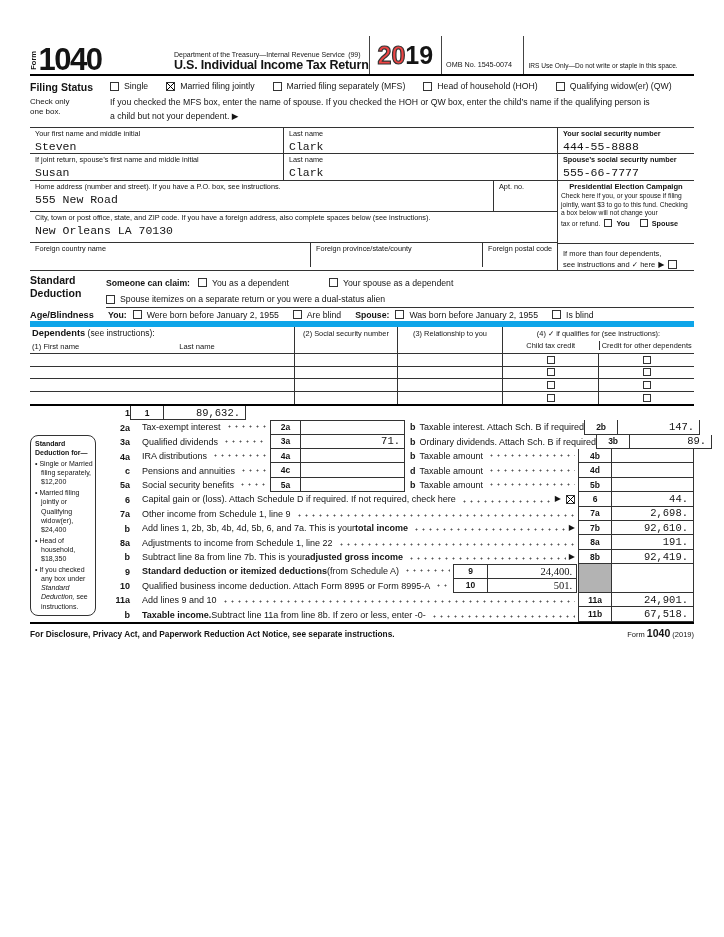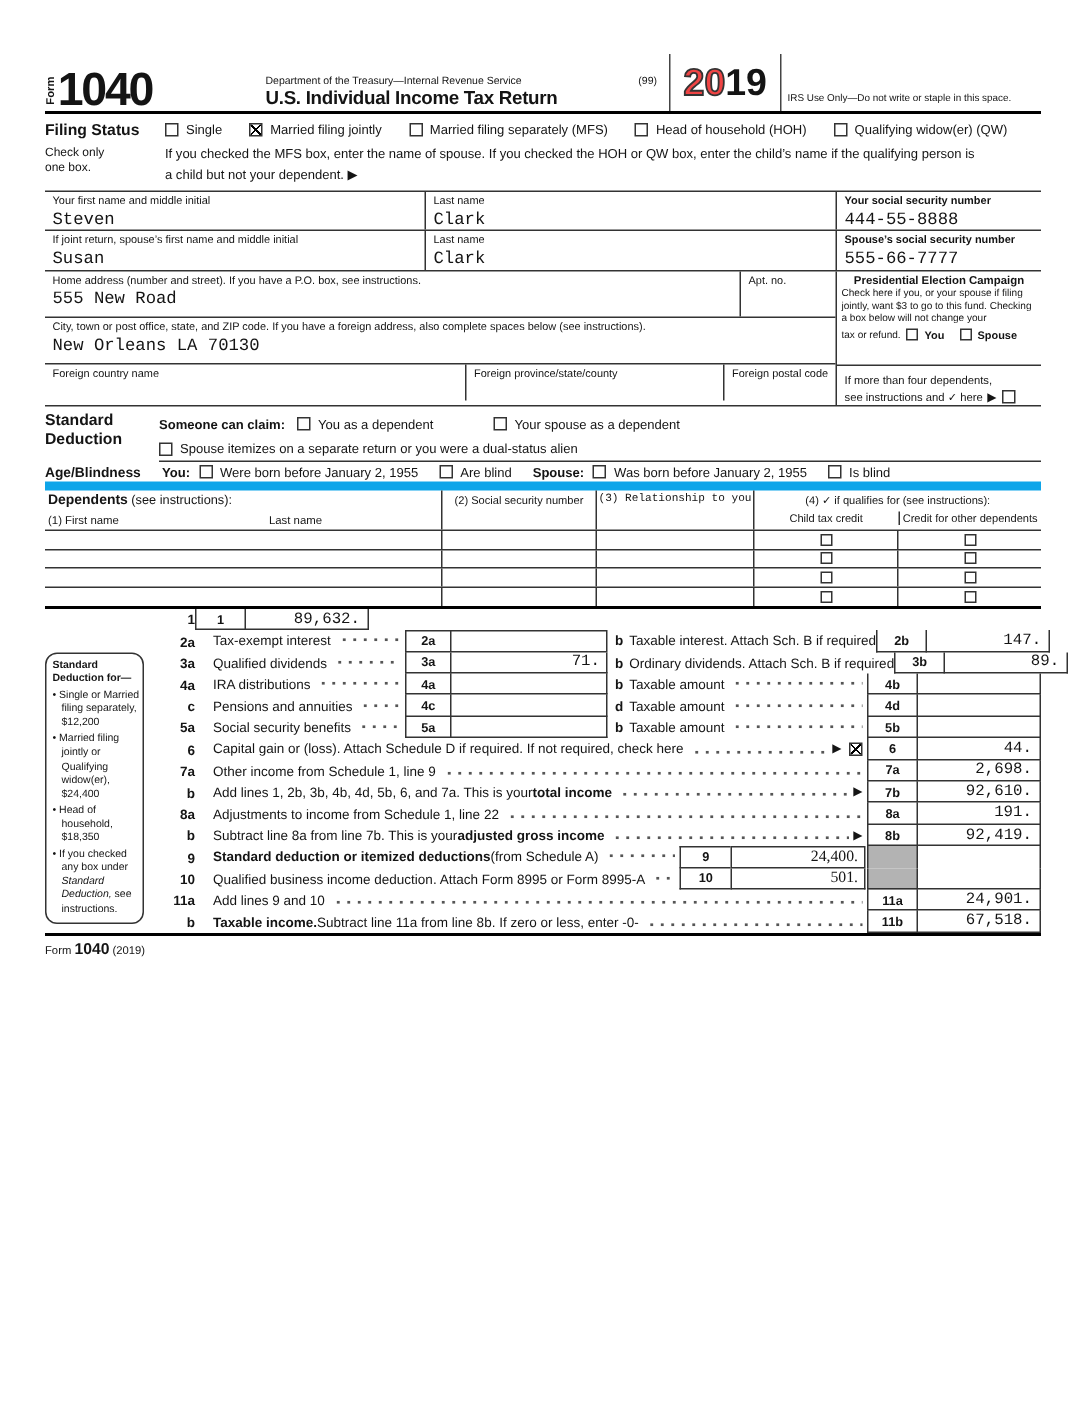--- a/index.html
+++ b/index.html
@@ -83,21 +83,21 @@
   
   .dep { border-bottom:2px solid #000; }
   .dep-head { display:flex; height:27px; border-bottom:1px solid #333; }
   .dh-names { width:264px; padding:1px 0 0 2px; }
   .dh-title { font-size:9.3px; }
   .dh-title .tbold { font-weight:bold; }
   .dh-title .tnorm { font-size:8.5px; }
   .dh-sub { display:flex; font-size:7.6px; margin-top:4px; }
   .dh-sub .s2 { margin-left:100px; }
   .dh-ssn { width:103px; text-align:center; font-size:7.4px; padding-top:2px; }
-  .dh-rel { width:105px; text-align:center; font-size:7.4px; padding-top:2px;font-family:Liberation Mono, monospace; }
+  .dh-rel { width:105px; text-align:center; font-size:7.4px; padding-top:2px; }
   .dh-qual { width:192px; font-size:7.4px; text-align:center; }
   .dh-qual-title { padding-top:2px; }
   .dh-qual-sub { display:flex; margin-top:3px; }
   .dh-qual-sub div { width:96px; }
   .dh-qual-sub .q2 { border-left:1px solid #333; }
   .dep-row { display:flex; height:12.4px; border-bottom:1px solid #333; }
   .dep-row:last-child { border-bottom:none; }
   .dc-name { width:264px; } .dc-ssn { width:103px; } .dc-rel { width:105px; }
   .dc-cb { width:96px; display:flex; align-items:center; justify-content:center; }
   .dc-cb .cb { width:8px; height:8px; flex:0 0 8px; }
@@ -154,20 +154,21 @@
       <div class="hdr-dept">
         <span>Department of the Treasury—Internal Revenue Service</span>
         <span>(99)</span>
       </div>
       <div class="hdr-title">U.S. Individual Income Tax Return</div>
     </div>
     <div class="hdr-year">
       <span class="y-outline">20</span>
           <span class="y-solid">19</span>
     </div>
+    <div class="hdr-omb">OMB No. 1545-0074</div>
     <div class="hdr-irs">IRS Use Only—Do not write or staple in this space.</div>
   </div>
 
   <div class="fs">
     <div class="fs-left">
       <div class="fs-title">Filing Status</div>
       <div class="fs-note">
         <div>Check only</div>
         <div>one box.</div>
       </div>
@@ -604,20 +605,21 @@
         <span class="tb">Taxable income.</span>
             <span class="t"> Subtract line 11a from line 8b. If zero or less, enter -0-</span>
         <span class="dots"></span>
       </div>
       <div class="tbl-l">11b</div>
       <div class="tbl-a">67,518.</div>
     </div>
   </div>
 
   <div class="footer">
+    <div class="f-left">For Disclosure, Privacy Act, and Paperwork Reduction Act Notice, see separate instructions.</div>
     <div class="f-right">
       <span>Form</span>
       <span class="f-num">1040</span>
       <span>(2019)</span>
     </div>
   </div>
 
 </div>
 </div>
 

